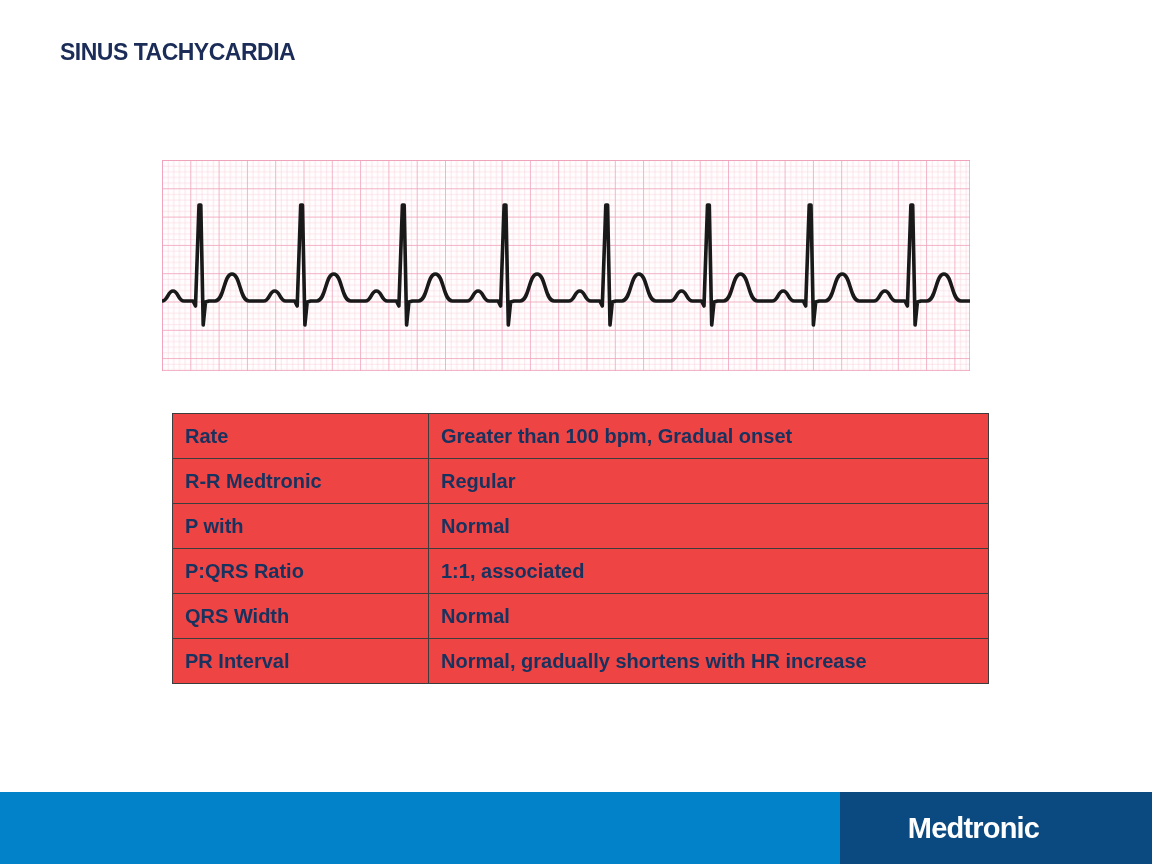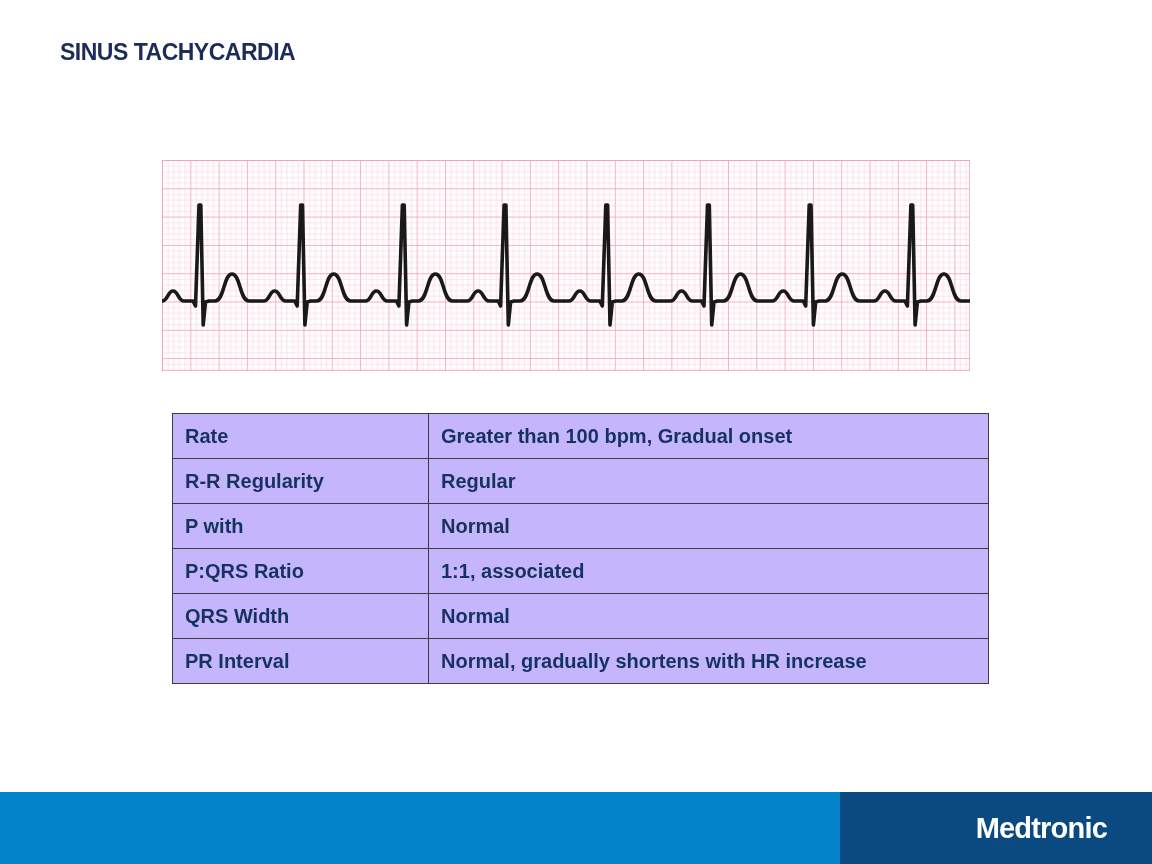--- a/index.html
+++ b/index.html
@@ -43,21 +43,21 @@
     border-collapse: collapse;
     table-layout: fixed;
   }
   .spec-table td {
     border: 1.6px solid #3d3d3d;
     height: 44px;
     font-size: 20px;
     color: var(--table-text, #16325f);
     padding: 0 10px 0 12px;
     vertical-align: middle;
-    background: #c4b5fd;
+    background: #ef4444;
     white-space: nowrap;
     overflow: hidden;
   }
   .spec-table td.lbl {
     width: 233px;
     font-weight: 700;
   }
   .spec-table td.val {
     font-weight: 700;
   }
@@ -72,21 +72,21 @@
   }
   .footer-dark {
     position: absolute;
     left: 840px;
     top: 792px;
     width: 312px;
     height: 72px;
     background: var(--footer-navy, #0b4a80);
     display: flex;
     align-items: center;
-    justify-content: flex-end;
+    justify-content: center;
     padding-right: 45px;
     box-sizing: border-box;
   }
   .brand-logo {
     color: #ffffff;
     font-size: 29px;
     font-weight: 700;
     letter-spacing: -0.8px;
   }
 </style>
@@ -116,21 +116,21 @@
 
   <table class="spec-table">
     <tbody>
     <tr>
       <td class="lbl">Rate</td>
       <td class="val">Greater than 100 bpm, Gradual onset</td>
     </tr>
 
 
     <tr>
-      <td class="lbl">R-R Regularity</td>
+      <td class="lbl">R-R Medtronic</td>
       <td class="val">Regular</td>
     </tr>
 
     <tr>
       <td class="lbl">P with</td>
       <td class="val">Normal</td>
     </tr>
 
     <tr>
       <td class="lbl">P:QRS Ratio</td>

